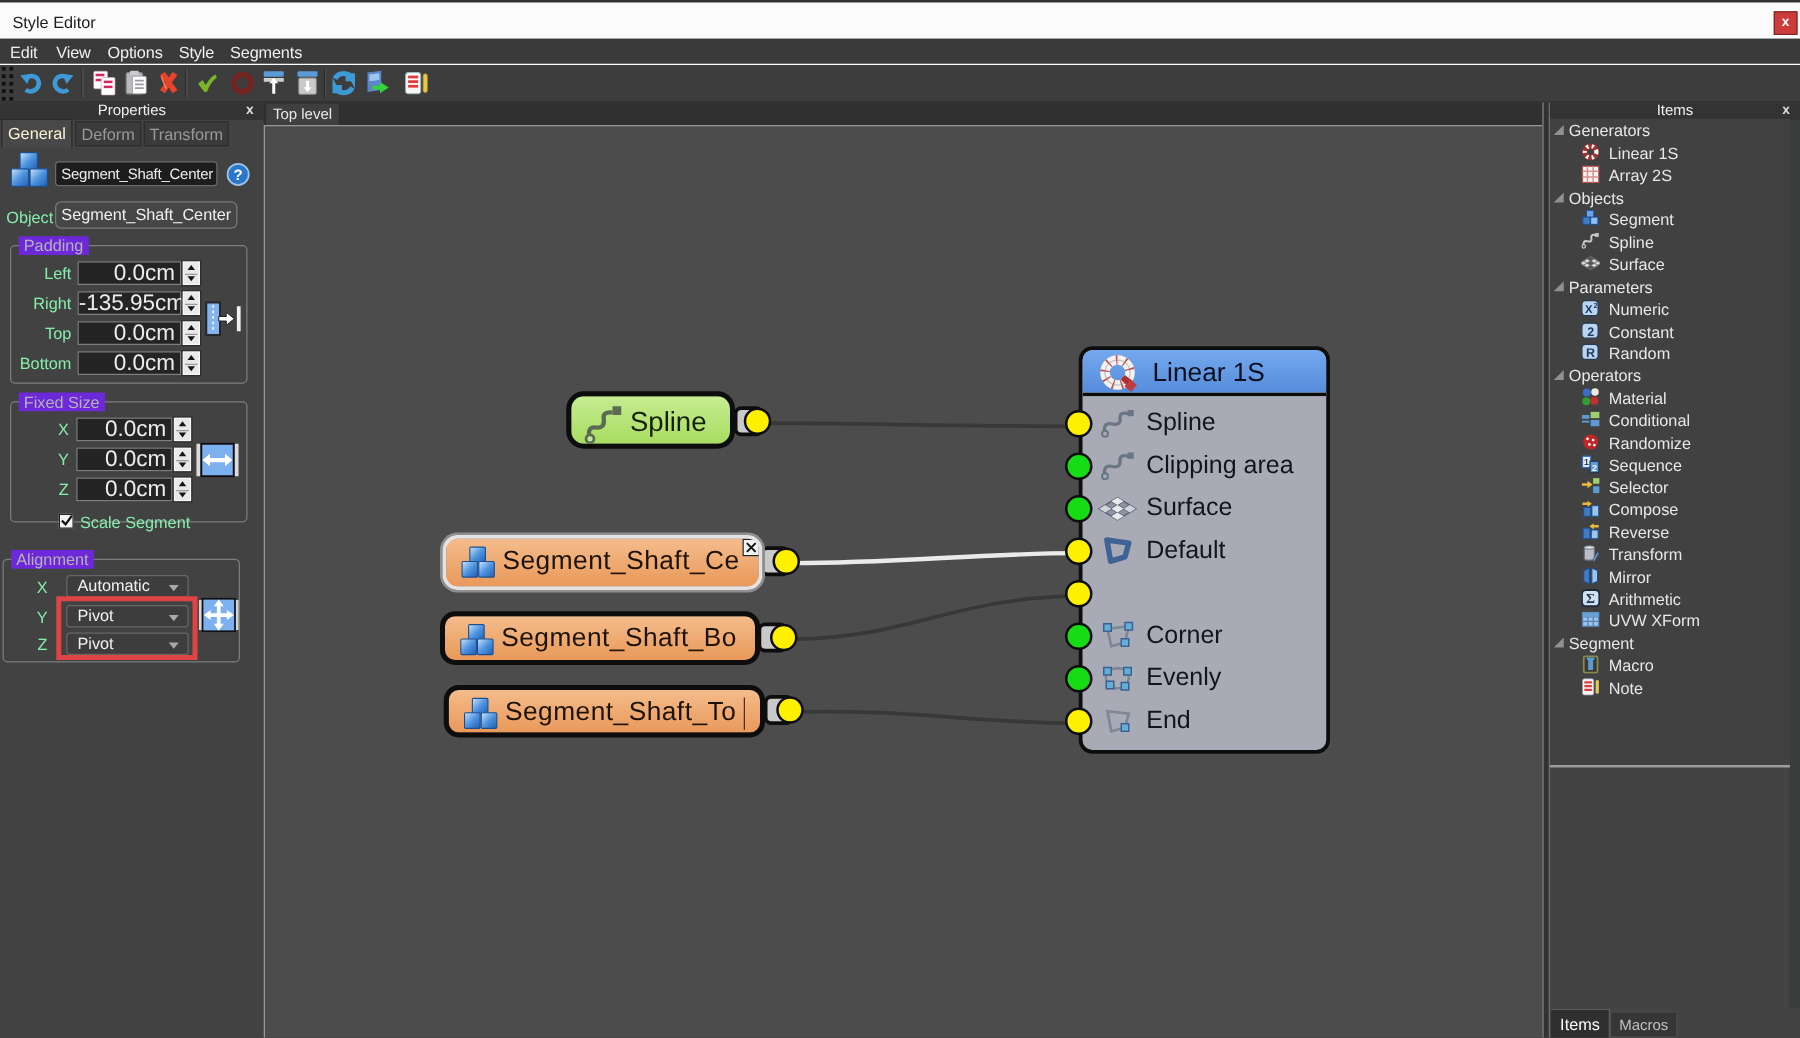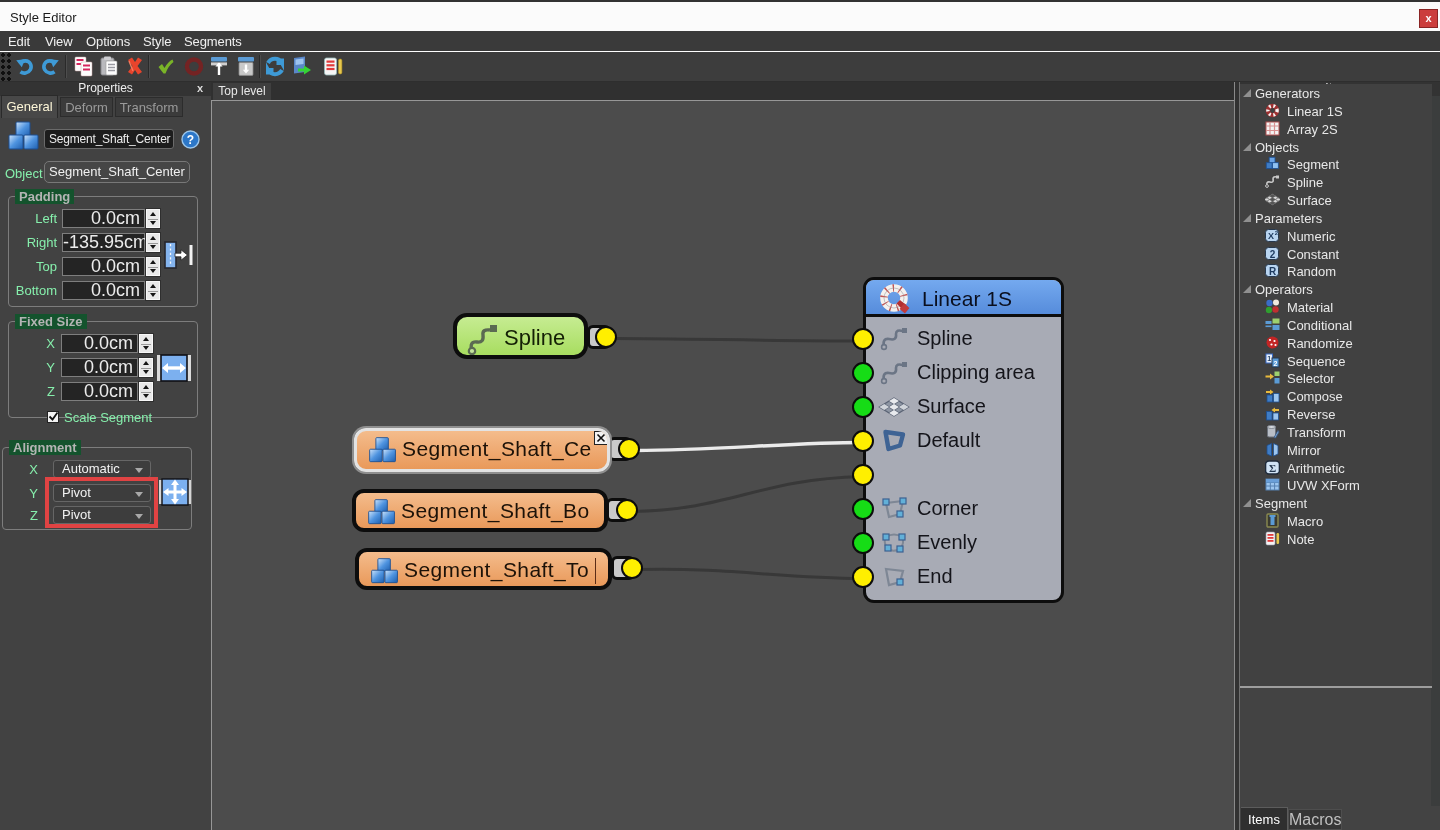--- a/index.html
+++ b/index.html
@@ -35,22 +35,22 @@
   color:#ececec; font-size:18px; text-align:right; line-height:17px; padding-right:4px; }
 .spin { position:absolute; width:14px; background:#e9e9e9; border:1px solid #f8f8f8;
   outline:1px solid #2f2f2f; }
 .spin:before, .spin:after { content:""; position:absolute; left:2.5px; width:0; height:0;
   border-left:3.5px solid transparent; border-right:3.5px solid transparent; }
 .spin:before { top:2px; border-bottom:4px solid #151515; }
 .spin:after { bottom:2px; border-top:4px solid #151515; }
 .spin i { position:absolute; left:1px; right:1px; top:50%; height:1px; background:#999; }
 .lbl { position:absolute; color:#86efac; font-size:13px; text-align:right; }
 .grp { position:absolute; border:1px solid #7d7d7d; border-radius:4px; }
-.grp b { position:absolute; top:-8px; left:6px; background:#14532d; padding:0 4px;
-  color:#b4b4b4; font-size:13px; font-weight:bold; }
+.grp b { position:absolute; top:-8px; left:6px; background:#6d28d9; padding:0 4px;
+  color:#b4b4b4; font-size:13px; font-weight:normal; }
 .drop { position:absolute; background:#3d3d3d; border:1px solid #666; border-radius:3px;
   color:#f2f2f2; font-size:13px; line-height:16px; padding-left:8px; }
 .drop:after { content:""; position:absolute; right:7px; top:7px; width:0; height:0;
   border-left:4.5px solid transparent; border-right:4.5px solid transparent;
   border-top:5.5px solid #a9a9a9; }
 
 #cstrip { position:absolute; left:211px; top:82px; width:1023px; height:18px; background:#303030; }
 #ctab { position:absolute; left:2px; top:1px; width:58px; height:17px; background:#3f3f3f;
   color:#e8e8e8; font-size:12px; text-align:center; line-height:17px; }
 #canvas { position:absolute; left:211px; top:100px; width:1023px; height:730px;
@@ -74,21 +74,21 @@
   background:#a8abb5; border:3px solid #0d0d0d; }
 #nlhead { position:absolute; left:0; top:0; width:195px; height:37px;
   background:linear-gradient(#74a9ef,#568cdb); border-bottom:3px solid #0d0d0d;
   border-radius:8px 8px 0 0; }
 #nlhead .nt { position:absolute; left:56px; top:7px; font-size:21px; color:#0a0f1e; }
 .lrow { position:absolute; left:0; width:195px; height:34px; }
 .lrow .nt { position:absolute; left:51px; top:5px; font-size:20px; color:#14141a; }
 .lrow svg { position:absolute; left:12px; top:3px; }
 
 #rpanel { position:absolute; left:1234px; top:82px; width:206px; height:748px; background:#434343; }
-#rtree { position:absolute; left:6px; top:2px; width:192px; height:604px; background:#414141;
+#rtree { position:absolute; left:6px; top:13px; width:192px; height:519px; background:#414141;
   border-bottom:2px solid #9d9d9d; }
 .trow { position:absolute; left:0; width:197px; height:18px; color:#e8e8e8; font-size:13px; }
 .trow .tx { position:absolute; top:2px; }
 .trow.g .tx { left:15px; }
 .trow.i .tx { left:47px; }
 .trow svg.ic { position:absolute; left:25px; top:1px; }
 .tri { position:absolute; left:3px; top:5px; width:0; height:0;
   border-top:8px solid transparent; border-right:8px solid #909090; }
 .btab { position:absolute; font-size:13px; text-align:center; }
 </style>
@@ -617,14 +617,14 @@
           <rect x="1" y="1" width="9" height="13" rx="1.5" fill="#f4f4f4" stroke="#99a" stroke-width="0.6"></rect>
           <rect x="2.5" y="3" width="6" height="1.8" fill="#e23b3b"></rect>
           <rect x="2.5" y="6" width="6" height="1.8" fill="#e23b3b"></rect>
           <rect x="2.5" y="9" width="6" height="1.8" fill="#e23b3b"></rect>
           <rect x="11.5" y="2" width="2.6" height="11" rx="1.2" fill="#e7c84e"></rect>
         </svg>
         <span class="tx">Note</span>
       </div>
   </div>
   <div class="btab" style="left:7px;top:725px;width:47px;height:23px;background:#2f2f2f;color:#fff;font-size:13px;line-height:23px;border-top:1px solid #5c5c5c;border-right:1px solid #5c5c5c">Items</div>
-  <div class="btab" style="left:54px;top:727px;width:54px;height:21px;background:#363636;color:#c0c0c0;font-size:16px;line-height:20px;border:1px solid #4e4e4e">Macros</div>
+  <div class="btab" style="left:54px;top:727px;width:54px;height:21px;background:#363636;color:#c0c0c0;font-size:12px;line-height:20px;border:1px solid #4e4e4e">Macros</div>
 </div>
 
 </body></html>

